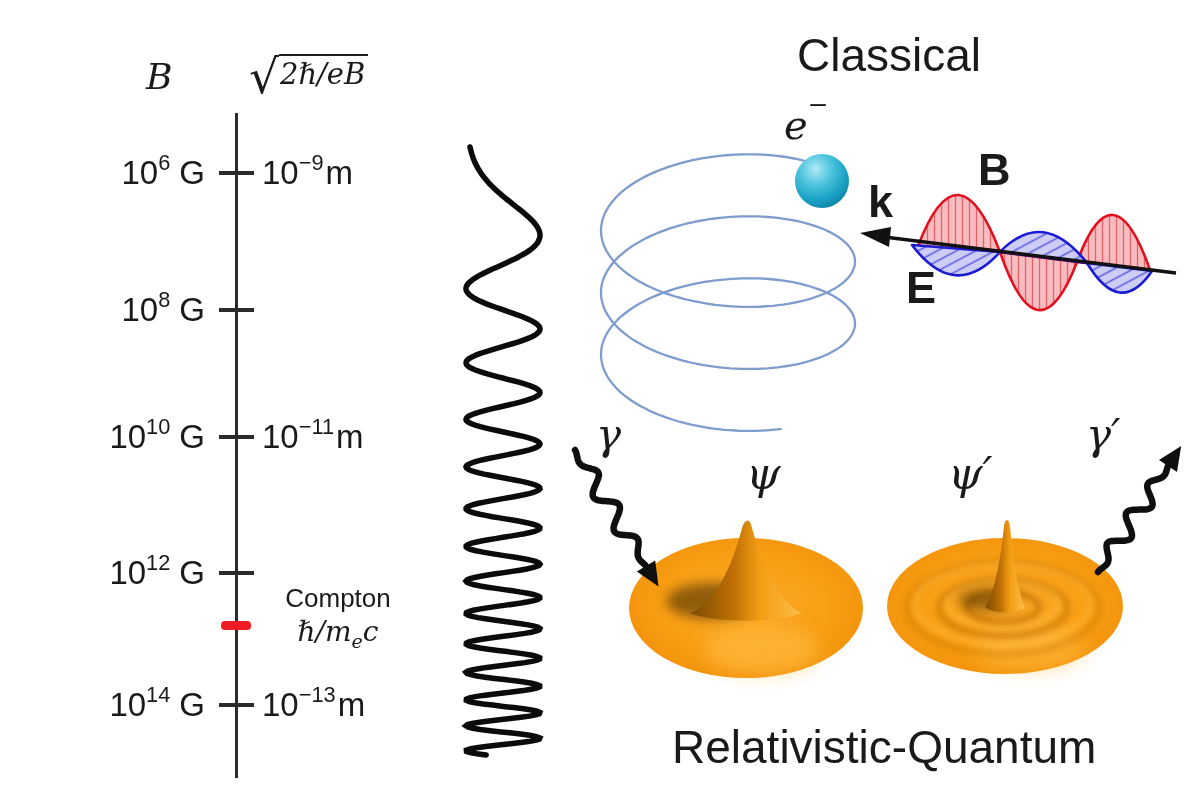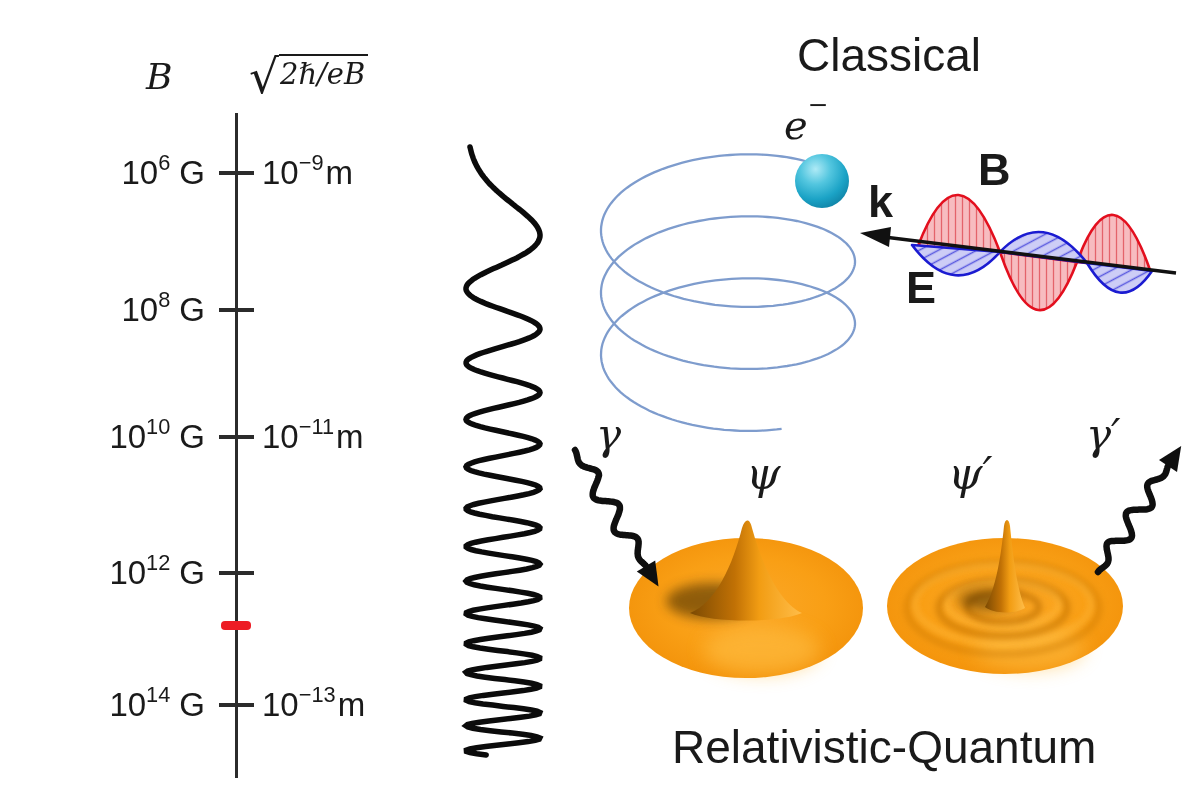--- a/index.html
+++ b/index.html
@@ -165,20 +165,24 @@
     <span>10</span>
       <sup>−11</sup>
       <span class="unit">m</span>
   </div>
   <div class="tickR" style="top:684px;">
     <span>10</span>
       <sup>−13</sup>
       <span class="unit">m</span>
   </div>
 
+  <div class="compton">
+    <div class="c1">Compton</div>
+    <div class="c2"><span>ℏ/m</span><sub>e</sub><span>c</span></div>
+  </div>
 
   <div class="lbl sans title" style="left:672px;top:720px;">Relativistic-Quantum</div>
   <div class="lbl sans title" style="left:797px;top:28px;">Classical</div>
 
   <div class="lbl math" style="left:784px;top:102px;font-size:40px;">
     <span>e</span><sup class="esup">−</sup>
   </div>
   <div class="lbl sans emlbl" style="left:868px;top:176px;">k</div>
   <div class="lbl sans emlbl" style="left:978px;top:144px;">B</div>
   <div class="lbl sans emlbl" style="left:906px;top:262px;">E</div>

